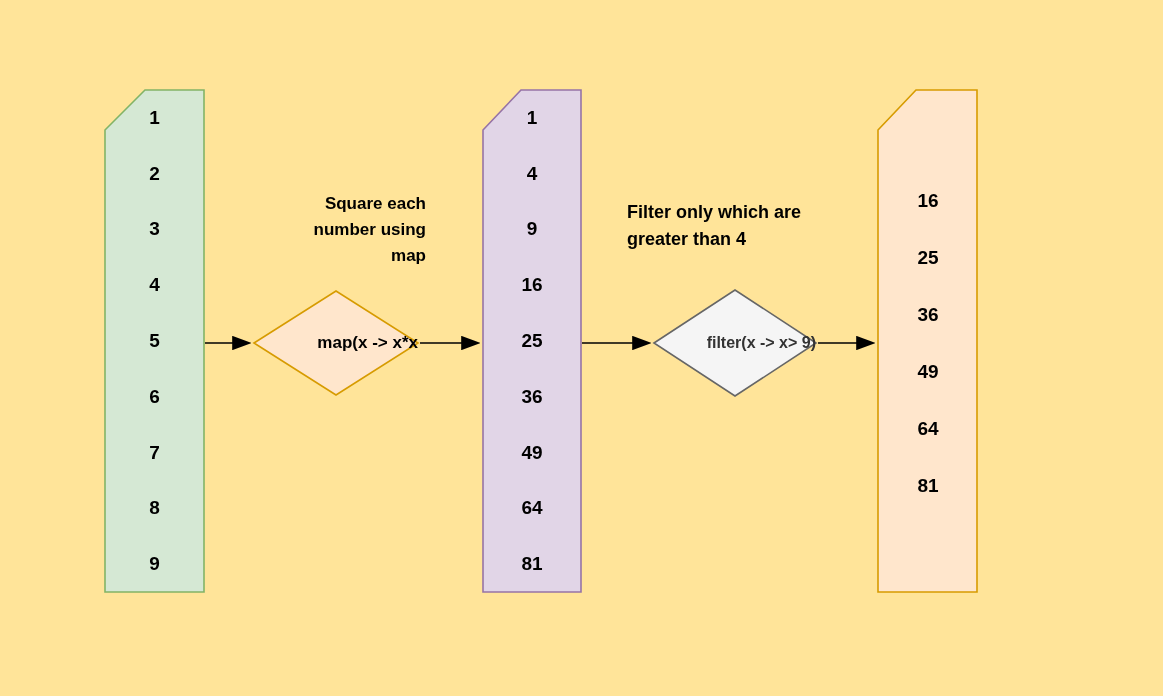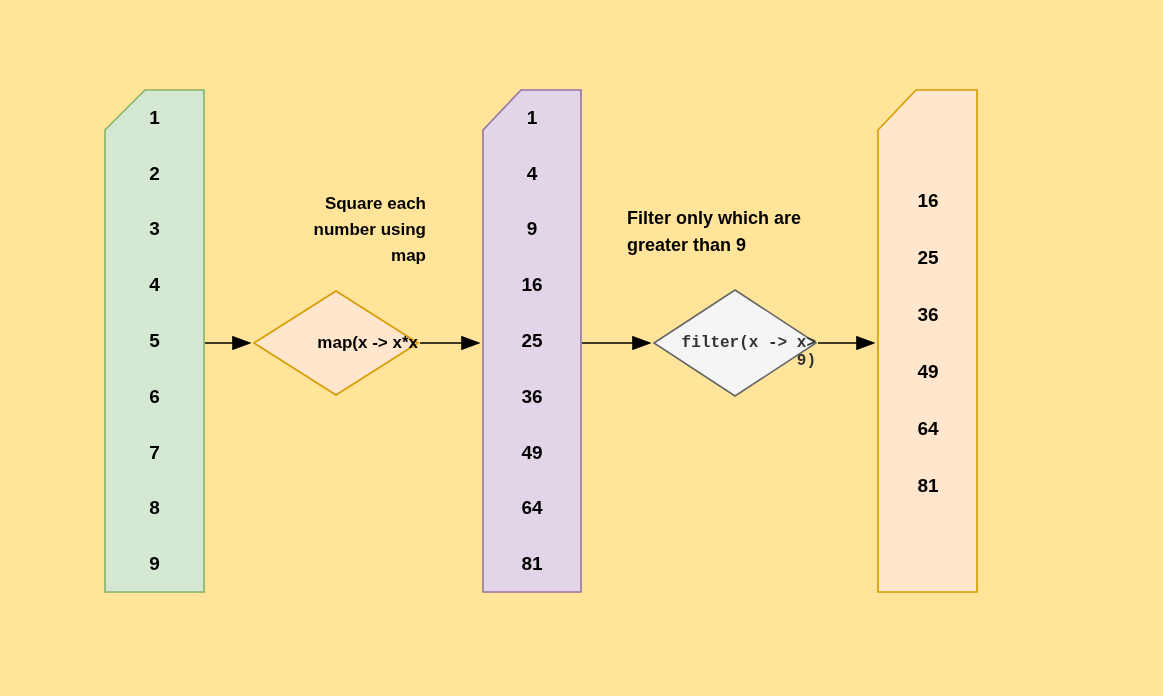--- a/index.html
+++ b/index.html
@@ -35,21 +35,21 @@
     color: #000;
   }
 
   .node-text {
     position: absolute;
     text-align: right;
     font-size: 17px;
     font-weight: 700;
     color: #000;
   }
-  .node-text.filter { font-size: 16px; color: #333; font-family: Liberation Mono, monospace; }
+  .node-text.filter { font-size: 16px; color: #333; }
 
   .step-label {
     position: absolute;
     font-weight: 700;
     color: #000;
     font-size: 17px;
     line-height: 26px;
   }
   .step-label.center { text-align: center; }
   .step-label.filter-label { font-size: 18px; line-height: 27px; text-align: left; }
@@ -115,22 +115,22 @@
     <span data-bind="columns.filtered.values.4">64</span>
     <span data-bind="columns.filtered.values.5">81</span>
   </div>
 
   <div class="step-label center" style="left:246px; top:191px; width:180px;text-align:right;">
     <span data-bind="map_step.label_lines.0">Square each</span>
     <span data-bind="map_step.label_lines.1">number using</span>
     <span data-bind="map_step.label_lines.2">map</span>
   </div>
 
-  <div class="step-label filter-label" style="left:627px; top:205px; width:240px;">
+  <div class="step-label filter-label" style="left:627px; top:199px; width:240px;">
     <span data-bind="filter_step.label_lines.0">Filter only which are</span>
-    <span data-bind="filter_step.label_lines.1">greater than 9</span>
+    <span data-bind="filter_step.label_lines.1">greater than 4</span>
   </div>
 
   <div class="node-text" style="left: 254px; top: 333px; width: 164px; color: rgb(0, 0, 0);" data-bind="map_step.node_text" data-bind-style="color:map_step.text_color">map(x -&gt; x*x</div>
 
   <div class="node-text filter" style="left: 654px; top: 334px; width: 162px; color: rgb(51, 51, 51);" data-bind="filter_step.node_text" data-bind-style="color:filter_step.text_color">filter(x -&gt; x&gt; 9)</div>
 
 </div>
 
 </body></html>

